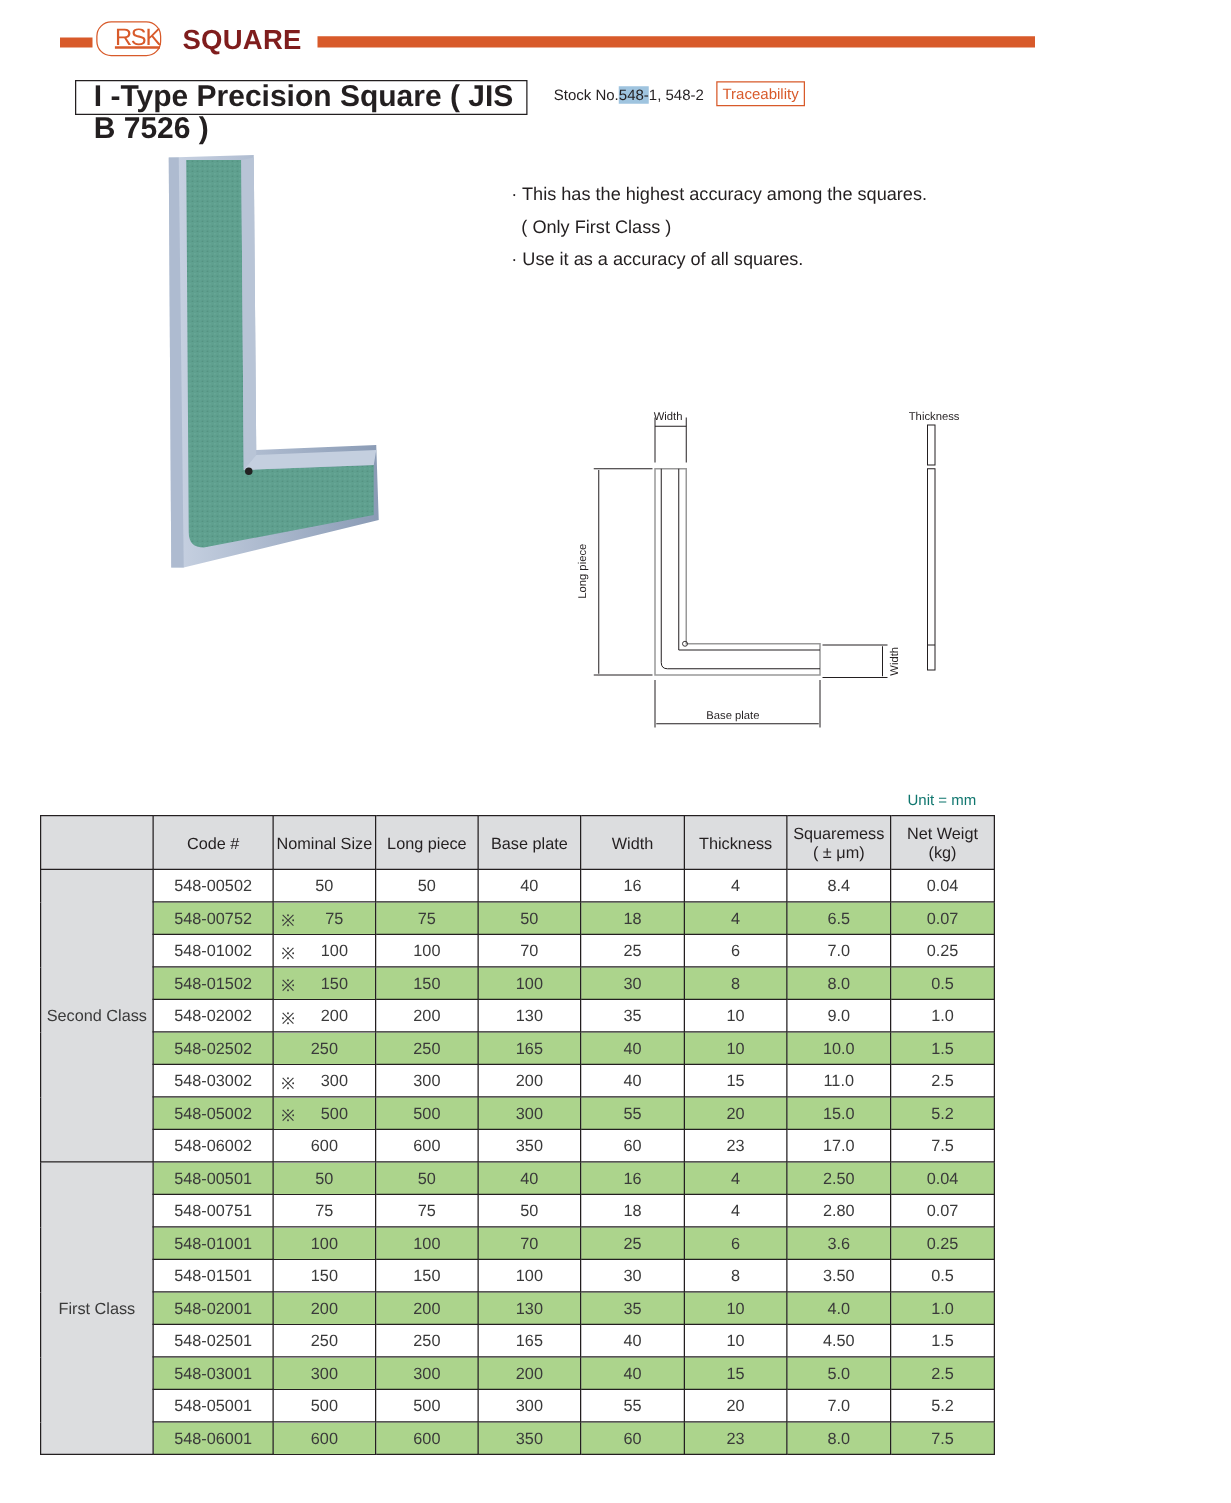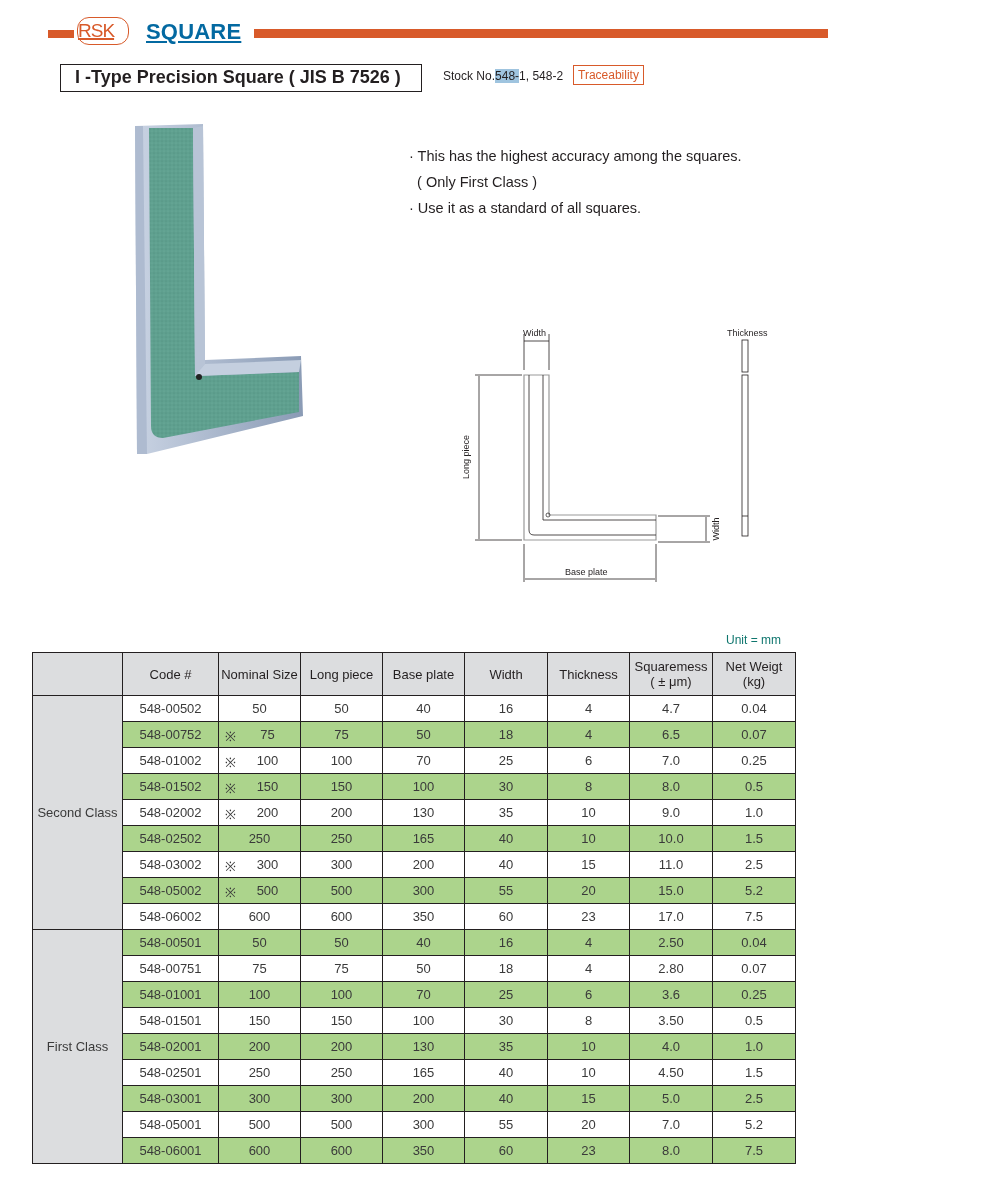--- a/index.html
+++ b/index.html
@@ -1,24 +1,24 @@
 <!DOCTYPE html>
 <html><head>
 <meta charset="utf-8">
 <style>
   html, body { margin:0; padding:0; background:#ffffff; }
   body { width:985px; height:1202px; position:relative; font-family:"Liberation Sans", sans-serif; color:#231f20; overflow:hidden; }
   .abs { position:absolute; }
   
   .hdr-bar-left { left:48px; top:30px; width:26px; height:8px; background:#d85a2a; }
   .hdr-bar-right { left:254px; top:29px; width:574px; height:9px; background:#d85a2a; }
-  .logo { left:77px; top:17px; width:52px; height:28px; border:1.5px solid #d85a2a; border-radius:12px; box-sizing:border-box; color:#d85a2a; font-size:19px; font-weight:normal; text-align:left; line-height:25px; letter-spacing:-1px; }
+  .logo { left:77px; top:17px; width:52px; height:28px; border:1.5px solid #d85a2a; border-radius:12px; box-sizing:border-box; color:#d85a2a; font-size:19px; font-weight:normal; text-align:right; line-height:25px; letter-spacing:-1px; }
   .logo span { text-decoration:underline; text-decoration-thickness:1.5px; text-underline-offset:1px; }
-  .brand-title { left:146px; top:19px; font-size:22px; font-weight:bold; color:#0369a1; letter-spacing:0.2px;text-decoration:underline; }
-  .type-box { left:60px; top:64px; width:362px; height:28px; border:1.5px solid #231f20; box-sizing:border-box; font-size:18px; font-weight:bold; padding-left:14px; line-height:25px; }
+  .brand-title { left:146px; top:19px; font-size:22px; font-weight:bold; color:#7f1d1d; letter-spacing:0.2px; }
+  .type-box { left:60px; top:64px; width:362px; height:28px; border:1.5px solid #231f20; box-sizing:border-box; font-size:24px; font-weight:bold; padding-left:14px; line-height:25px; }
   .stock { left:443px; top:69px; font-size:12px; font-weight:normal; }
   .stock .hl { background:#9fc4df; }
   .trace { left:573px; top:65px; border:1.2px solid #d85a2a; color:#d85a2a; font-size:12px; padding:1px 4px; line-height:16px; }
   
   .photo { left:133px; top:120px; width:180px; height:340px; }
   
   .bullets { left:409px; top:143px; font-size:14.5px; color:#231f20; line-height:26px; }
   .bullets div { white-space:pre; }
   
   .diagram { left:460px; top:320px; width:320px; height:270px; }
@@ -65,21 +65,21 @@
   <path d="M16 8 L60 8 L62 256 L166 252 L166 292 L30 318 Q18 318 18 306 Z" fill="url(#spk)"></path>
 
   <path d="M60 8 L70 6 L72 244 L62 256 Z" fill="#b8c4d6"></path>
   <path d="M62 256 L72 244 L168 240 L166 252 Z" fill="#c4cfdf"></path>
   <circle cx="66" cy="257" r="3" fill="#222"></circle>
 </svg>
 
 <div class="abs bullets">
   <div>· This has the highest accuracy among the squares.</div>
   <div>  ( Only First Class )</div>
-  <div>· Use it as a standard of all squares.</div>
+  <div>· Use it as a accuracy of all squares.</div>
 </div>
 
 <div class="abs diagram">
   <svg width="320" height="270" viewBox="0 0 320 270" style="position:absolute;left:0;top:0;">
 
     <line x1="64" y1="14" x2="64" y2="50" stroke="#231f20" stroke-width="0.8"></line>
     <line x1="89" y1="14" x2="89" y2="50" stroke="#231f20" stroke-width="0.8"></line>
     <line x1="64" y1="21" x2="89" y2="21" stroke="#231f20" stroke-width="0.8"></line>
 
     <path d="M64 55 L89 55 L89 195 L196 195 L196 220 L64 220 Z" fill="none" stroke="#999" stroke-width="1.2"></path>
@@ -127,21 +127,21 @@
   </thead>
   <tbody id="tbody">
       <tr>
         <td class="cls c0" rowspan="9">Second Class</td>
         <td class="c1">548-00502</td>
         <td class="c2 nom"><span class="mark"></span><span>50</span></td>
         <td class="c3">50</td>
         <td class="c4">40</td>
         <td class="c5">16</td>
         <td class="c6">4</td>
-        <td class="c7">4.7</td>
+        <td class="c7">8.4</td>
         <td class="c8">0.04</td>
       </tr>
       <tr class="g">
         <td class="c1">548-00752</td>
         <td class="c2 nom"><span class="mark">※</span><span style="margin-left: 16px;">75</span></td>
         <td class="c3">75</td>
         <td class="c4">50</td>
         <td class="c5">18</td>
         <td class="c6">4</td>
         <td class="c7">6.5</td>

